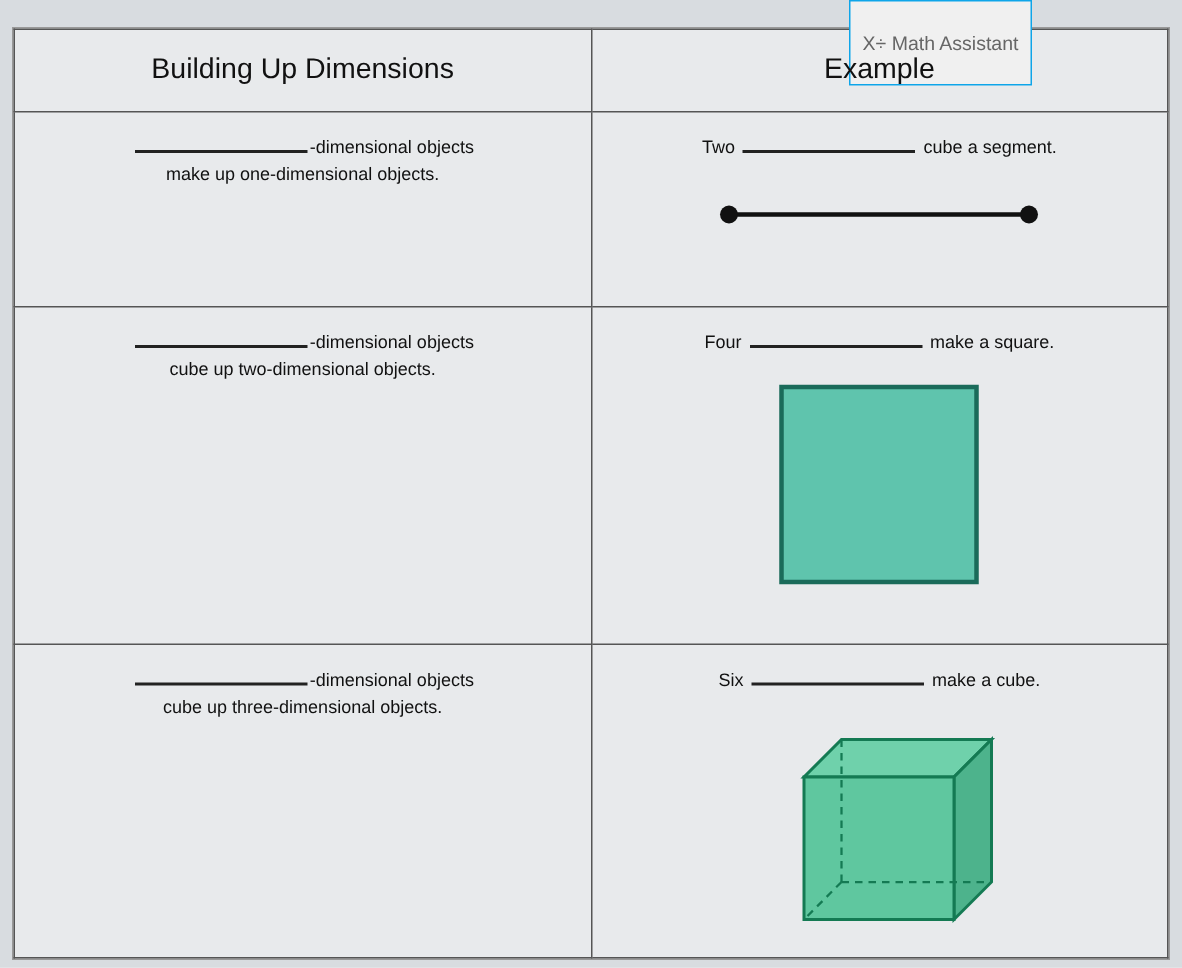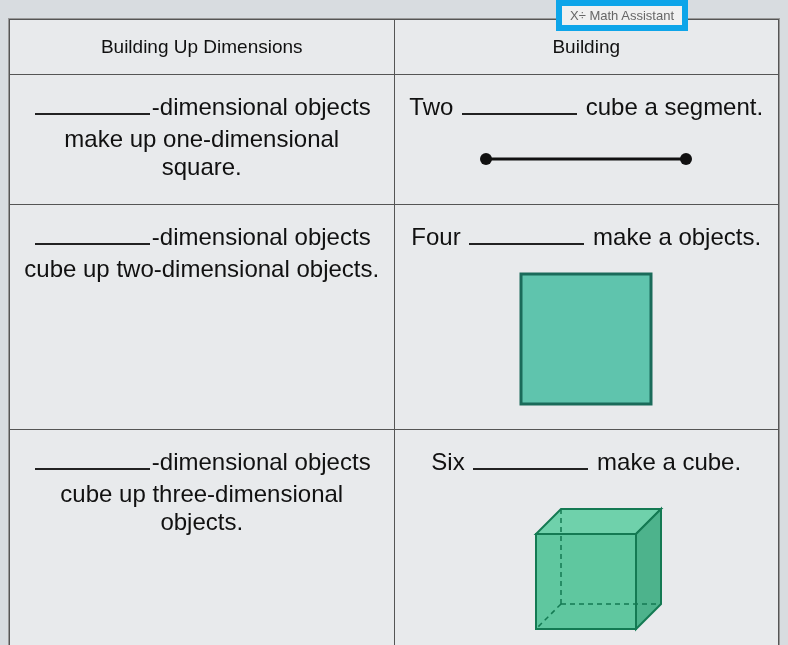--- a/index.html
+++ b/index.html
@@ -11,38 +11,38 @@
       width: 788px;
       height: 645px;
       overflow: hidden;
     }
     .toolbar-frag {
       position: absolute;
       top: 0;
       right: 100px;
       font-size: 13px;
       color: #666;
-      padding: 2px 8px;
-      border: 6px solid #0ea5e9;
+      padding: 20px 8px;
+      border: 1px solid #0ea5e9;
       background: #f0f0f0;
     }
     .page {
       background: #e8eaec;
       margin: 18px 8px 0 8px;
       border: 1px solid #999;
     }
     table {
       width: 100%;
       border-collapse: collapse;
     }
     th, td {
       border: 1px solid #555;
       padding: 10px 14px;
       vertical-align: top;
-      font-size: 24px;
+      font-size: 12px;
       color: #111;
     }
     th {
       font-weight: normal;
       text-align: center;
       font-size: 19px;
       padding: 16px;
     }
     .left-col { width: 50%; text-align: center; }
     .right-col { width: 50%; text-align: center; position: relative; }
@@ -66,29 +66,29 @@
 
 <div class="toolbar-frag">
   <span>X÷ Math Assistant</span>
 </div>
 
 <div class="page">
   <table>
     <tbody>
         <tr>
       <th class="left-col">Building Up Dimensions</th>
-      <th class="right-col">Building</th>
+      <th class="right-col">Example</th>
     </tr>
 
     <tr class="row1">
       <td class="left-col">
         <div class="desc-line">
           <span class="blank"></span><span>-dimensional objects</span>
         </div>
-        <div class="desc-line">make up one-dimensional square.</div>
+        <div class="desc-line">make up one-dimensional objects.</div>
       </td>
       <td class="right-col">
         <div class="desc-line">
           <span>Two</span>
           <span class="blank"></span>
           <span>cube a segment.</span>
         </div>
         <div class="graphic">
           <svg width="230" height="40">
             <line x1="15" y1="20" x2="215" y2="20" stroke="#111" stroke-width="3"></line>
@@ -103,21 +103,21 @@
       <td class="left-col">
         <div class="desc-line">
           <span class="blank"></span><span>-dimensional objects</span>
         </div>
         <div class="desc-line">cube up two-dimensional objects.</div>
       </td>
       <td class="right-col">
         <div class="desc-line">
           <span>Four</span>
           <span class="blank"></span>
-          <span>make a objects.</span>
+          <span>make a square.</span>
         </div>
         <div class="graphic">
           <svg width="140" height="140">
             <rect x="5" y="5" width="130" height="130" fill="#5fc4ad" stroke="#1a6b5a" stroke-width="3"></rect>
           </svg>
         </div>
       </td>
     </tr>
 
     <tr class="row3">

